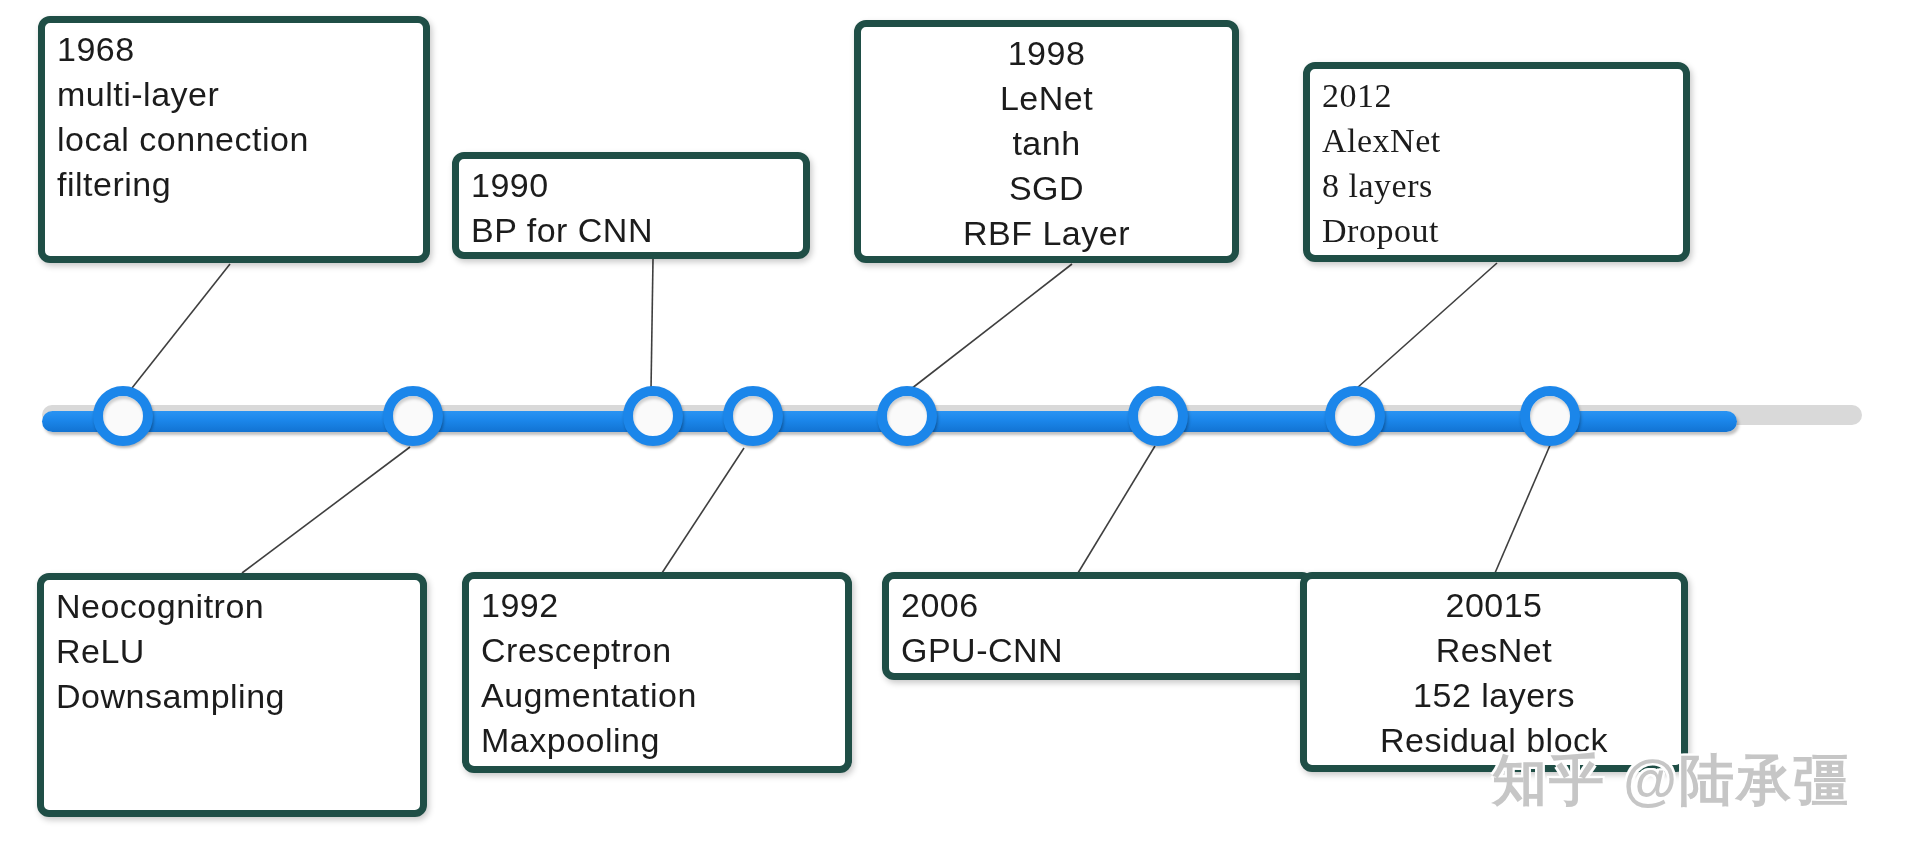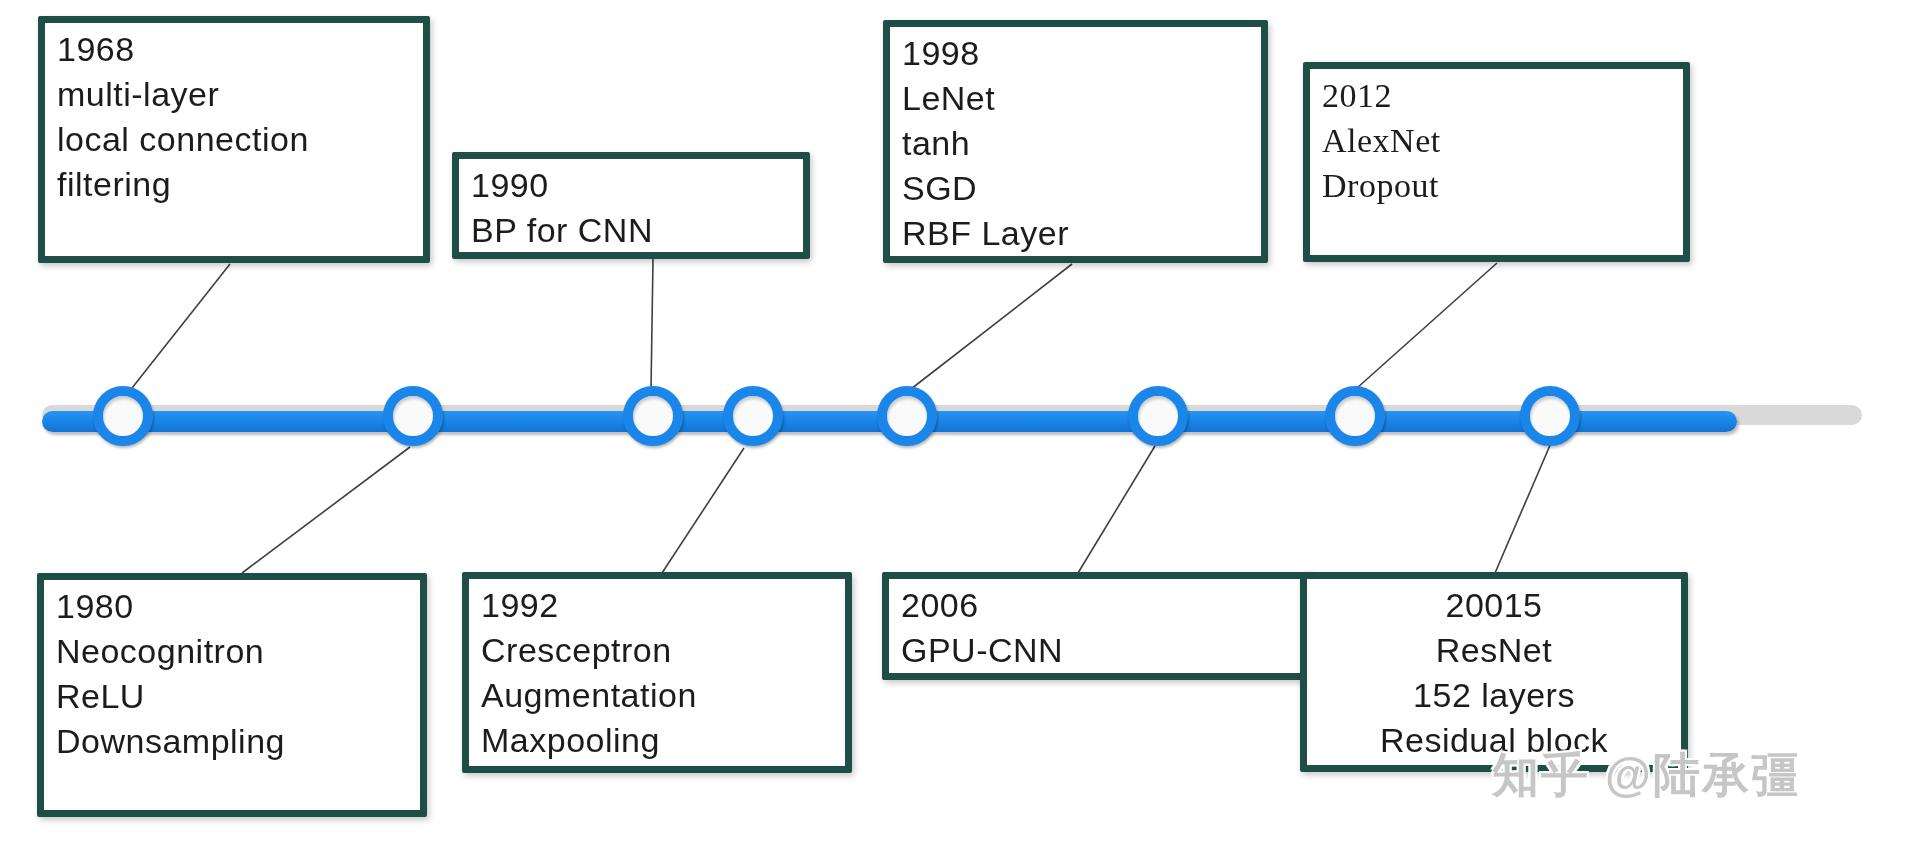--- a/index.html
+++ b/index.html
@@ -18,30 +18,30 @@
   .node{
     position:absolute;width:40px;height:40px;border-radius:50%;
     border:10px solid var(--accent,#1b86ea);
     background:#fafafa;box-sizing:content-box;
     box-shadow:1px 2px 3px rgba(0,0,0,0.30), inset 1px 3px 3px rgba(0,0,0,0.18);
   }
   .connectors{position:absolute;left:0;top:0;}
   .event-box{
     position:absolute;background:#ffffff;
     border:7px solid var(--box-green,#1f4e46);
-    border-radius:2px;box-sizing:border-box;
+    border-radius:12px;box-sizing:border-box;
     box-shadow:2px 3px 6px rgba(0,0,0,0.22);
     padding:4px 12px;
     font-size:34px;line-height:45px;color:#1c1c1c;
     letter-spacing:0.5px;
   }
   .event-year,.event-detail{white-space:nowrap;}
   .watermark{
     position:absolute;color:var(--wm-gray,#c6c6c6);
-    font-size:47px;font-weight:bold;white-space:nowrap;letter-spacing:2px;
+    font-size:55px;font-weight:bold;white-space:nowrap;letter-spacing:2px;
     text-shadow:2px 2px 0 #fff,-2px -2px 0 #fff,2px -2px 0 #fff,-2px 2px 0 #fff,0 2px 0 #fff,0 -2px 0 #fff;
   }
 </style>
 </head>
 <body>
 
 <div class="stage">
   <div class="track" style="left:42px;top:405px;width:1820px;height:20px;"></div>
   <div class="bar" style="left:42px;top:411px;width:1695px;height:21px;"></div>
   <svg class="connectors" width="1905" height="850" id="connector-svg">
@@ -65,49 +65,49 @@
       <div class="node" style="left: 1520px; top: 386px;"></div>
     </div>
   <div id="boxes-layer">
       <div class="event-box" style="left: 38px; top: 16px; width: 392px; height: 247px;">
         <div class="event-year">1968</div>
         <div class="event-detail">multi-layer</div>
         <div class="event-detail">local connection</div>
         <div class="event-detail">filtering</div>
       </div>
       <div class="event-box" style="left: 37px; top: 573px; width: 390px; height: 244px;">
-        <div class="event-year">1980</div>
         <div class="event-detail">Neocognitron</div>
         <div class="event-detail">ReLU</div>
         <div class="event-detail">Downsampling</div>
       </div>
       <div class="event-box" style="left: 452px; top: 152px; width: 358px; height: 107px;">
         <div class="event-year">1990</div>
         <div class="event-detail">BP for CNN</div>
       </div>
       <div class="event-box" style="left: 462px; top: 572px; width: 390px; height: 201px;">
         <div class="event-year">1992</div>
         <div class="event-detail">Cresceptron</div>
         <div class="event-detail">Augmentation</div>
         <div class="event-detail">Maxpooling</div>
       </div>
-      <div class="event-box" style="left: 883px; top: 20px; width: 385px; height: 243px;">
+      <div class="event-box" style="left: 854px; top: 20px; width: 385px; height: 243px; text-align: center;">
         <div class="event-year">1998</div>
         <div class="event-detail">LeNet</div>
         <div class="event-detail">tanh</div>
         <div class="event-detail">SGD</div>
         <div class="event-detail">RBF Layer</div>
       </div>
       <div class="event-box" style="left: 882px; top: 572px; width: 432px; height: 108px;">
         <div class="event-year">2006</div>
         <div class="event-detail">GPU-CNN</div>
       </div>
       <div class="event-box" style="left: 1303px; top: 62px; width: 387px; height: 200px; font-family: Liberation Serif, serif;">
         <div class="event-year">2012</div>
         <div class="event-detail">AlexNet</div>
+        <div class="event-detail">8 layers</div>
         <div class="event-detail">Dropout</div>
       </div>
       <div class="event-box" style="left: 1300px; top: 572px; width: 388px; height: 200px; text-align: center;">
         <div class="event-year">20015</div>
         <div class="event-detail">ResNet</div>
         <div class="event-detail">152 layers</div>
         <div class="event-detail">Residual block</div>
       </div>
     </div>
   <div class="watermark" style="left:1492px;top:744px;">知乎 @陆承彊</div>

